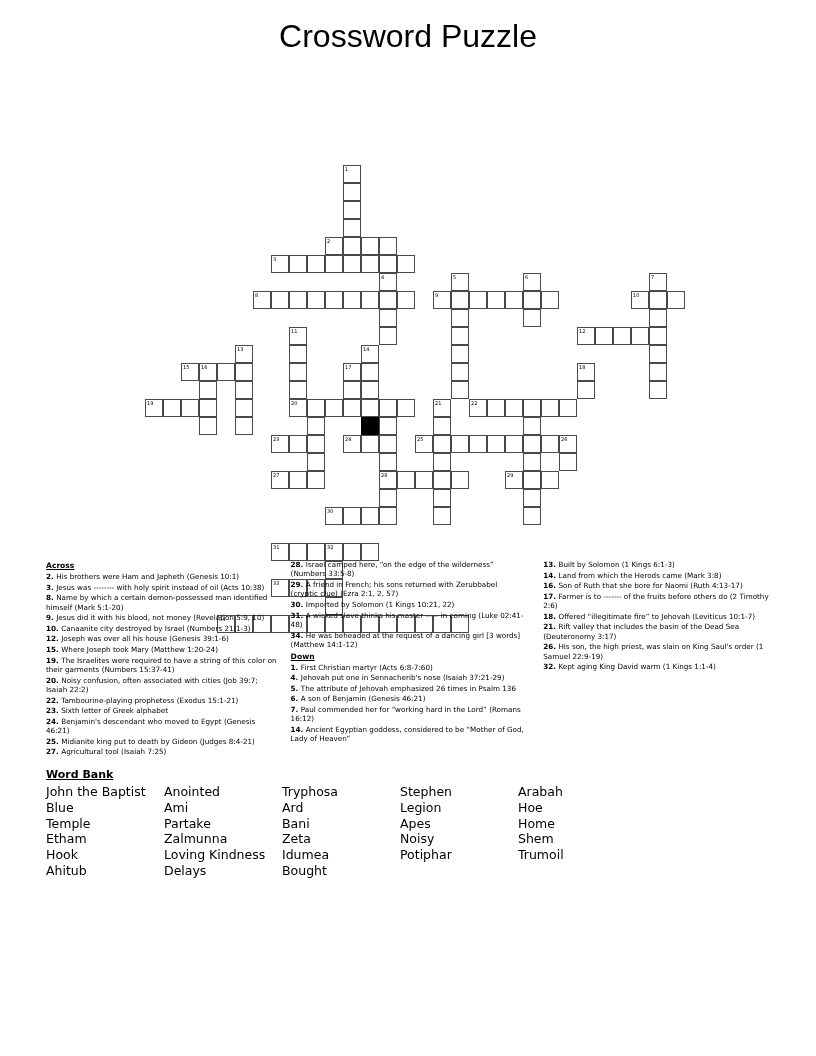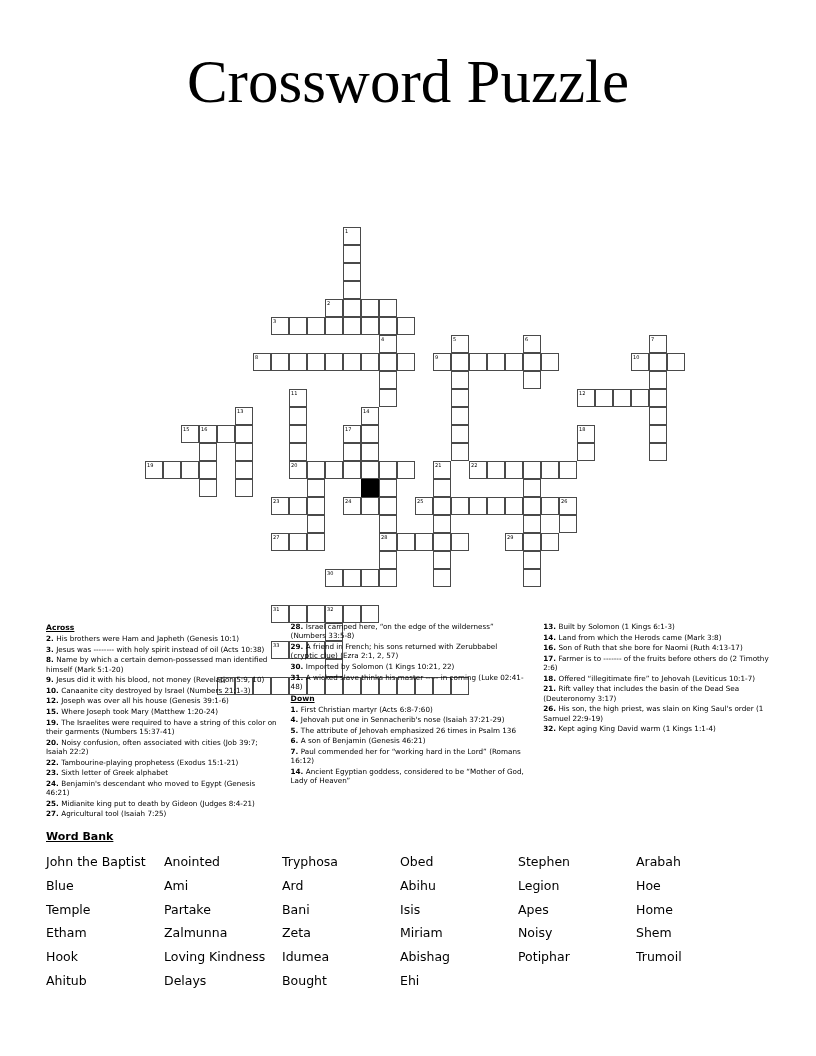--- a/index.html
+++ b/index.html
@@ -11,26 +11,26 @@
     color: #000000;
   }
   .page {
     position: relative;
     width: 816px;
     height: 1056px;
     overflow: hidden;
   }
   .title {
     text-align: center;
-    font-size: 61px;
+    font-size: 32px;
     font-weight: 400;
     letter-spacing: 0px;
     margin: 0;
-    padding-top: 47px;
-    font-family: Liberation Serif, serif;
+    padding-top: 18px;
+    font-family: Liberation Sans, sans-serif;
   }
 
   
   .grid-wrap {
     position: relative;
     width: 816px;
     height: 505px;
   }
   .grid {
     position: absolute;
@@ -98,21 +98,21 @@
     margin-bottom: 3px;
   }
   .wb-cols {
     display: flex;
   }
   .wb-col {
     width: 118px;
     font-size: 12.5px;
     line-height: 15.8px;
   }
-  .wb-col .wb-item { white-space: nowrap; margin-top: 8px; }
+  .wb-col .wb-item { white-space: nowrap; }
 </style>
 </head>
 <body>
 
 <div class="page">
 
   <h1 class="title">Crossword Puzzle</h1>
 
   <div class="grid-wrap">
     <div class="grid" id="grid">
@@ -369,20 +369,21 @@
         <p class="clue"><b>23. </b><span>Sixth letter of Greek alphabet</span></p>
         <p class="clue"><b>24. </b><span>Benjamin's descendant who moved to Egypt (Genesis 46:21)</span></p>
         <p class="clue"><b>25. </b><span>Midianite king put to death by Gideon (Judges 8:4-21)</span></p>
         <p class="clue"><b>27. </b><span>Agricultural tool (Isaiah 7:25)</span></p>
       </div>
     <div class="clue-col" id="clue-col-2">
         <p class="clue"><b>28. </b><span>Israel camped here, “on the edge of the wilderness” (Numbers 33:5-8)</span></p>
         <p class="clue"><b>29. </b><span>A friend in French; his sons returned with Zerubbabel (cryptic clue) (Ezra 2:1, 2, 57)</span></p>
         <p class="clue"><b>30. </b><span>Imported by Solomon (1 Kings 10:21, 22)</span></p>
         <p class="clue"><b>31. </b><span>A wicked slave thinks his master ----- in coming (Luke 02:41-48)</span></p>
+        <p class="clue"><b>34. </b><span>He was beheaded at the request of a dancing girl [3 words] (Matthew 14:1-12)</span></p>
         <div class="section-head">Down</div>
         <p class="clue"><b>1. </b><span>First Christian martyr (Acts 6:8-7:60)</span></p>
         <p class="clue"><b>4. </b><span>Jehovah put one in Sennacherib's nose (Isaiah 37:21-29)</span></p>
         <p class="clue"><b>5. </b><span>The attribute of Jehovah emphasized 26 times in Psalm 136</span></p>
         <p class="clue"><b>6. </b><span>A son of Benjamin (Genesis 46:21)</span></p>
         <p class="clue"><b>7. </b><span>Paul commended her for “working hard in the Lord” (Romans 16:12)</span></p>
         <p class="clue"><b>14. </b><span>Ancient Egyptian goddess, considered to be “Mother of God, Lady of Heaven”</span></p>
       </div>
     <div class="clue-col col3" id="clue-col-3">
         <p class="clue"><b>13. </b><span>Built by Solomon (1 Kings 6:1-3)</span></p>
@@ -417,28 +418,20 @@
         </div>
         <div class="wb-col">
           <div class="wb-item">Tryphosa</div>
           <div class="wb-item">Ard</div>
           <div class="wb-item">Bani</div>
           <div class="wb-item">Zeta</div>
           <div class="wb-item">Idumea</div>
           <div class="wb-item">Bought</div>
         </div>
         <div class="wb-col">
-          <div class="wb-item">Obed</div>
-          <div class="wb-item">Abihu</div>
-          <div class="wb-item">Isis</div>
-          <div class="wb-item">Miriam</div>
-          <div class="wb-item">Abishag</div>
-          <div class="wb-item">Ehi</div>
-        </div>
-        <div class="wb-col">
           <div class="wb-item">Stephen</div>
           <div class="wb-item">Legion</div>
           <div class="wb-item">Apes</div>
           <div class="wb-item">Noisy</div>
           <div class="wb-item">Potiphar</div>
         </div>
         <div class="wb-col">
           <div class="wb-item">Arabah</div>
           <div class="wb-item">Hoe</div>
           <div class="wb-item">Home</div>

